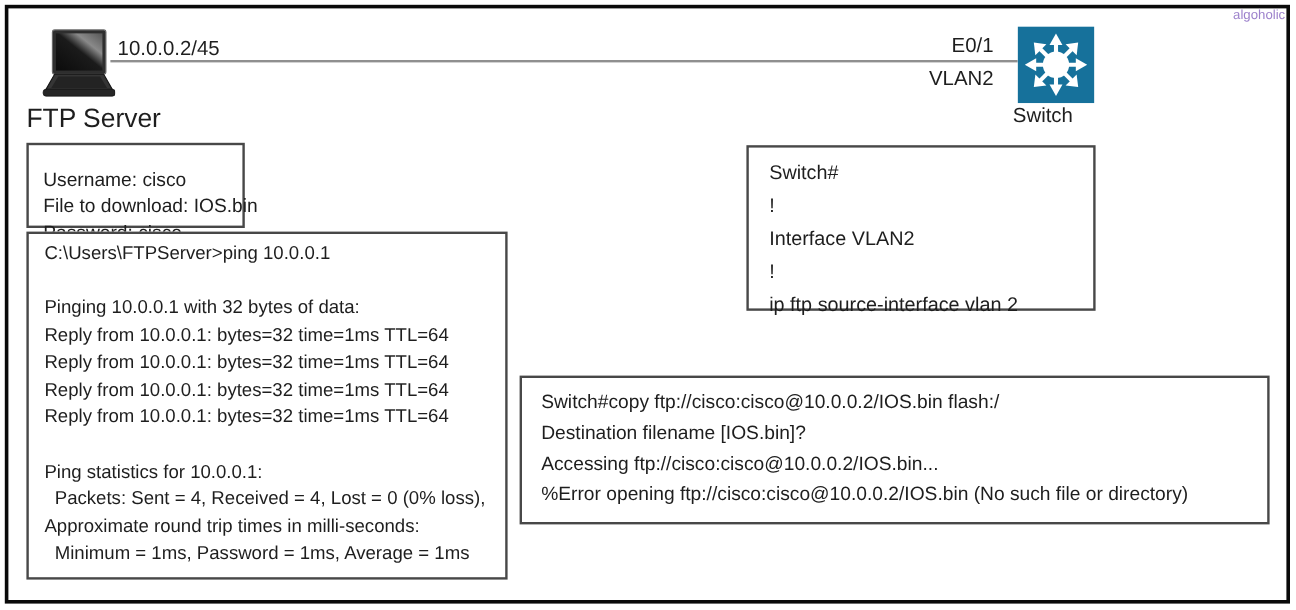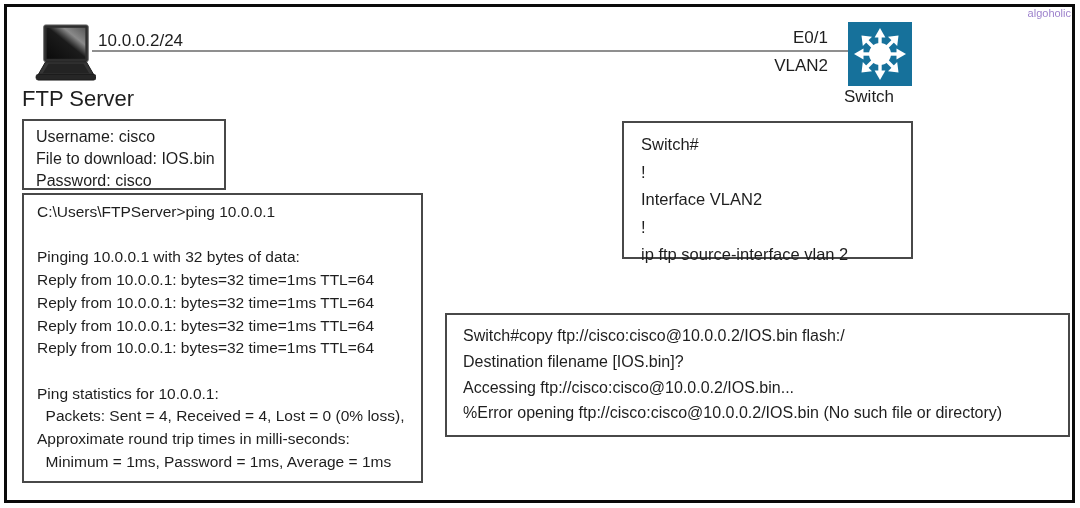--- a/index.html
+++ b/index.html
@@ -17,27 +17,27 @@
   .laptop-svg{position:absolute;left:34px;top:24px;}
   .ftp-label{position:absolute;left:22px;top:86px;font-size:22px;}
   .ip-label{position:absolute;left:98px;top:31px;font-size:17px;}
   .link-line{position:absolute;left:92px;top:50px;width:756px;height:2px;background:#8f8f8f;}
   .port-label{position:absolute;left:730px;top:28px;width:98px;text-align:right;font-size:17px;}
   .vlan-label{position:absolute;left:730px;top:56px;width:98px;text-align:right;font-size:17px;}
   .switch-svg{position:absolute;left:848px;top:22px;}
   .switch-label{position:absolute;left:844px;top:87px;width:72px;text-align:left;font-size:17px;}
   .box{position:absolute;border:2px solid #484848;background:#fff;box-sizing:border-box;}
   .tline{white-space:pre;}
-  .box.credentials{left:22px;top:119px;width:204px;height:71px;padding:5px 0 0 12px;font-size:16px;}
+  .box.credentials{left:22px;top:119px;width:182px;height:71px;padding:19px 0 0 12px;font-size:16px;}
   .box.credentials .tline{line-height:22px;}
   .box.ping{left:22px;top:193px;width:401px;height:290px;padding:6px 0 0 13px;font-size:15.5px;}
   .box.ping .tline{line-height:22.7px;}
   .box.config{left:622px;top:121px;width:291px;height:138px;padding:8px 0 0 17px;font-size:16.5px;}
   .box.config .tline{line-height:27.5px;}
-  .box.copy{left:445px;top:313px;width:625px;height:124px;padding:8px 0 0 16px;font-size:16px;}
+  .box.copy{left:433px;top:313px;width:625px;height:124px;padding:8px 0 0 16px;font-size:16px;}
   .box.copy .tline{line-height:25.8px;}
 </style>
 </head>
 <body>
 
 <div class="canvas">
   <div class="frame"></div>
 
   <div class="watermark">algoholic</div>
 
@@ -50,21 +50,21 @@
         <stop offset="1" stop-color="#575757"></stop>
       </linearGradient>
     </defs>
     <rect x="10" y="0" width="46" height="38" rx="2" fill="#2e2e2e" stroke="#6a6a6a" stroke-width="1"></rect>
     <rect x="13" y="3" width="40" height="32" fill="url(#scr)"></rect>
     <path d="M4 52 L12 38 L54 38 L62 52 Z" fill="#353535" stroke="#171717" stroke-width="1"></path>
     <path d="M9 50 L15 40 L51 40 L57 50 Z" fill="#232323"></path>
     <rect x="2" y="51" width="62" height="6" rx="2.5" fill="#262626" stroke="#111" stroke-width="0.6"></rect>
   </svg>
   <div class="ftp-label">FTP Server</div>
-  <div class="ip-label">10.0.0.2/24</div>
+  <div class="ip-label">10.0.0.2/45</div>
 
   <div class="link-line"></div>
   <div class="port-label">E0/1</div>
   <div class="vlan-label">VLAN2</div>
 
   <svg class="switch-svg" width="64" height="64" viewBox="0 0 64 64">
     <rect x="0" y="0" width="64" height="64" fill="#16719b"></rect>
     <g stroke="#ffffff" stroke-width="3.4" fill="#ffffff">
       <g id="arrows">
         <line x1="32" y1="32" x2="32" y2="14"></line>

